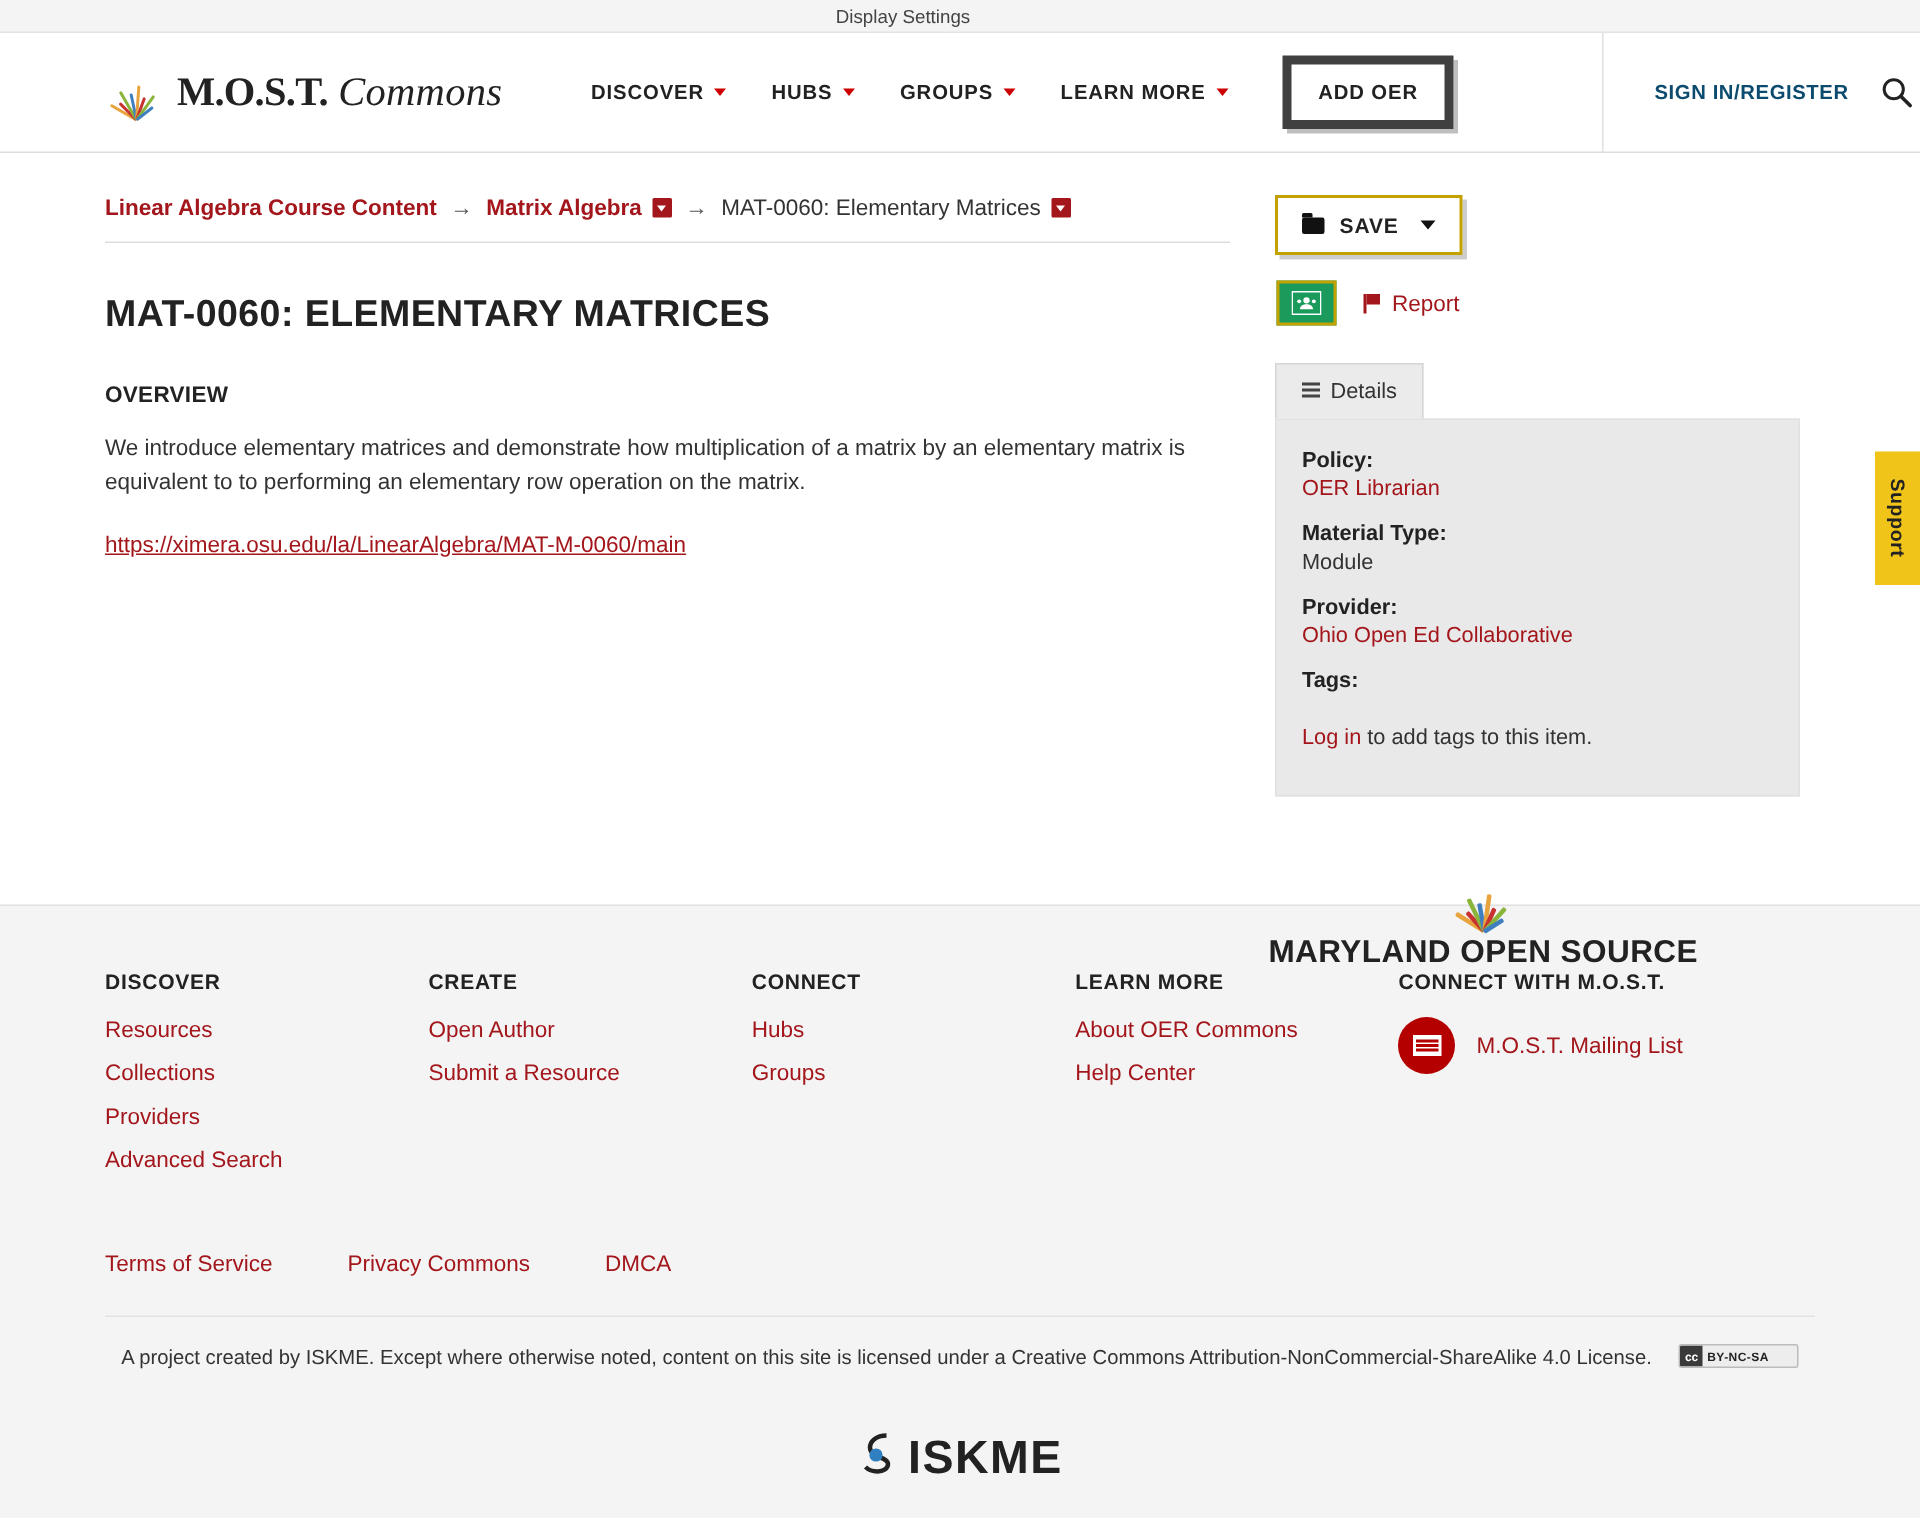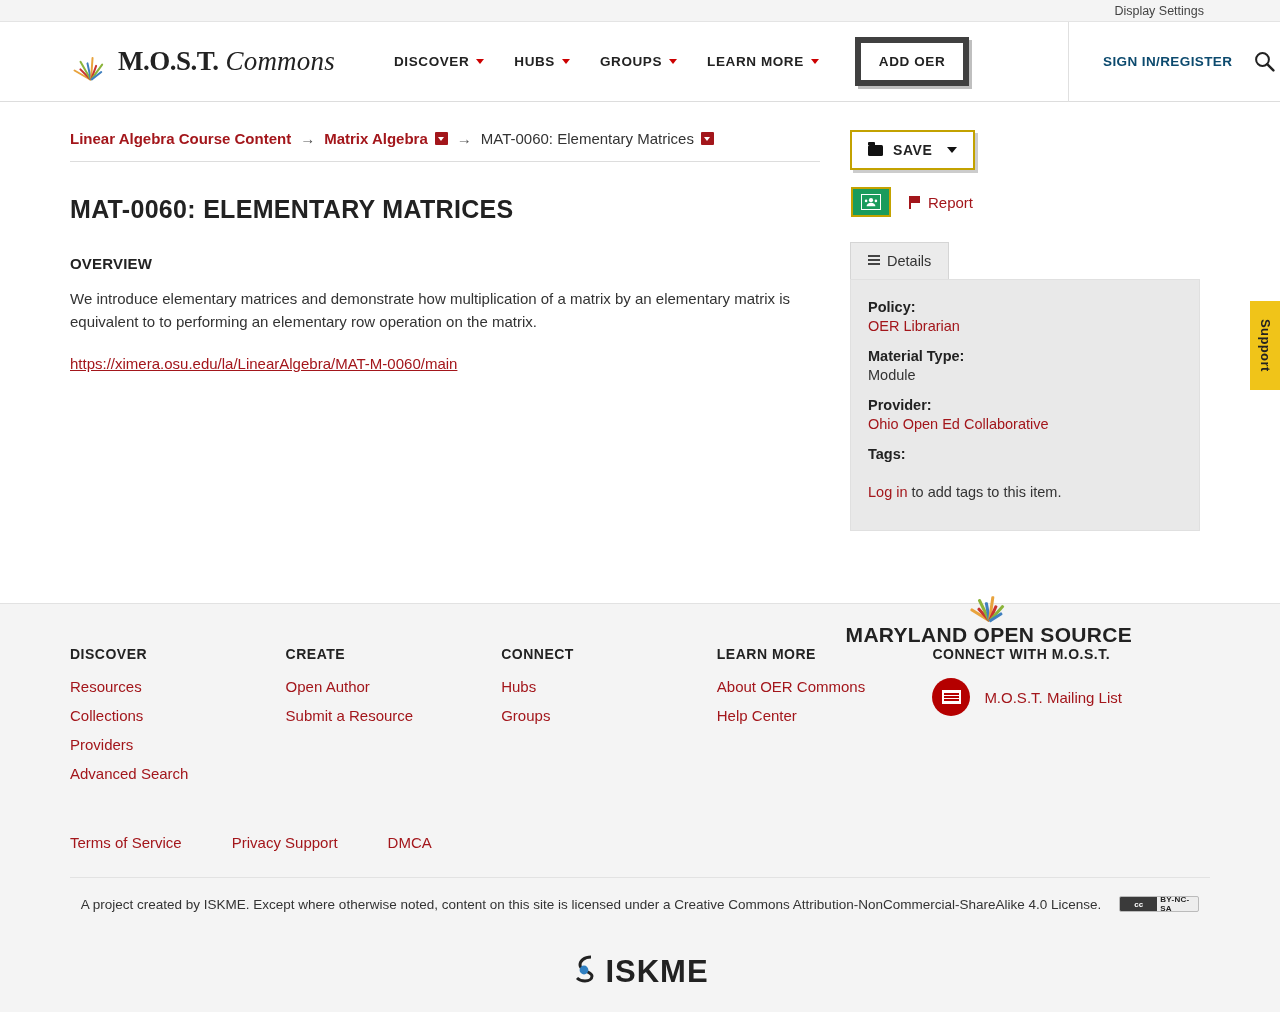--- a/index.html
+++ b/index.html
@@ -12,21 +12,21 @@
     color: #333;
     overflow: hidden;
   }
 
   
   .topbar {
     height: 22px;
     background: #f4f4f4;
     border-bottom: 1px solid #e4e4e4;
     display: flex;
-    justify-content: flex-end;
+    justify-content: center;
     align-items: center;
     padding-right: 76px;
   }
   .topbar .ds {
     font-size: 12.5px;
     color: #444;
     cursor: pointer;
   }
 
   
@@ -427,21 +427,21 @@
     background: #ededed;
     border: 1px solid #bbb;
     border-radius: 2px;
     display: flex; align-items: center;
     font-size: 8px;
     overflow: hidden;
     cursor: pointer;
   }
   .cc-badge .cc-left {
     background: #3a3a3a; color: #fff;
-    padding: 0 14px; height: 100%;
+    padding: 0 3px; height: 100%;
     display: flex; align-items: center; font-weight: bold;
   }
   .cc-badge .cc-right {
     color: #222; padding: 0 3px;
     display: flex; align-items: center; font-weight: bold; letter-spacing: .3px;
   }
   .iskme-bar {
     display: flex; align-items: center; justify-content: center;
     padding: 26px 0 22px 0;
     gap: 4px;
@@ -628,21 +628,21 @@
                 <i style="top:9px"></i>
               </div>
           </div>
           <a>M.O.S.T. Mailing List</a>
         </div>
       </div>
     </div>
 
     <div class="legal-row">
       <a>Terms of Service</a>
-      <a>Privacy Support</a>
+      <a>Privacy Commons</a>
       <a>DMCA</a>
     </div>
 
     <div class="mdlogo" style="top:-65px;">
       <div class="md-burst">
         <span style="transform:rotate(-58deg);background:#e8a33d;"></span>
         <span style="transform:rotate(-42deg);background:#c8332f;height:17px;"></span>
         <span style="transform:rotate(-26deg);background:#8bb43a;height:24px;"></span>
         <span style="transform:rotate(-10deg);background:#3f7fbf;height:19px;"></span>
         <span style="transform:rotate(8deg);background:#e8a33d;height:25px;"></span>

